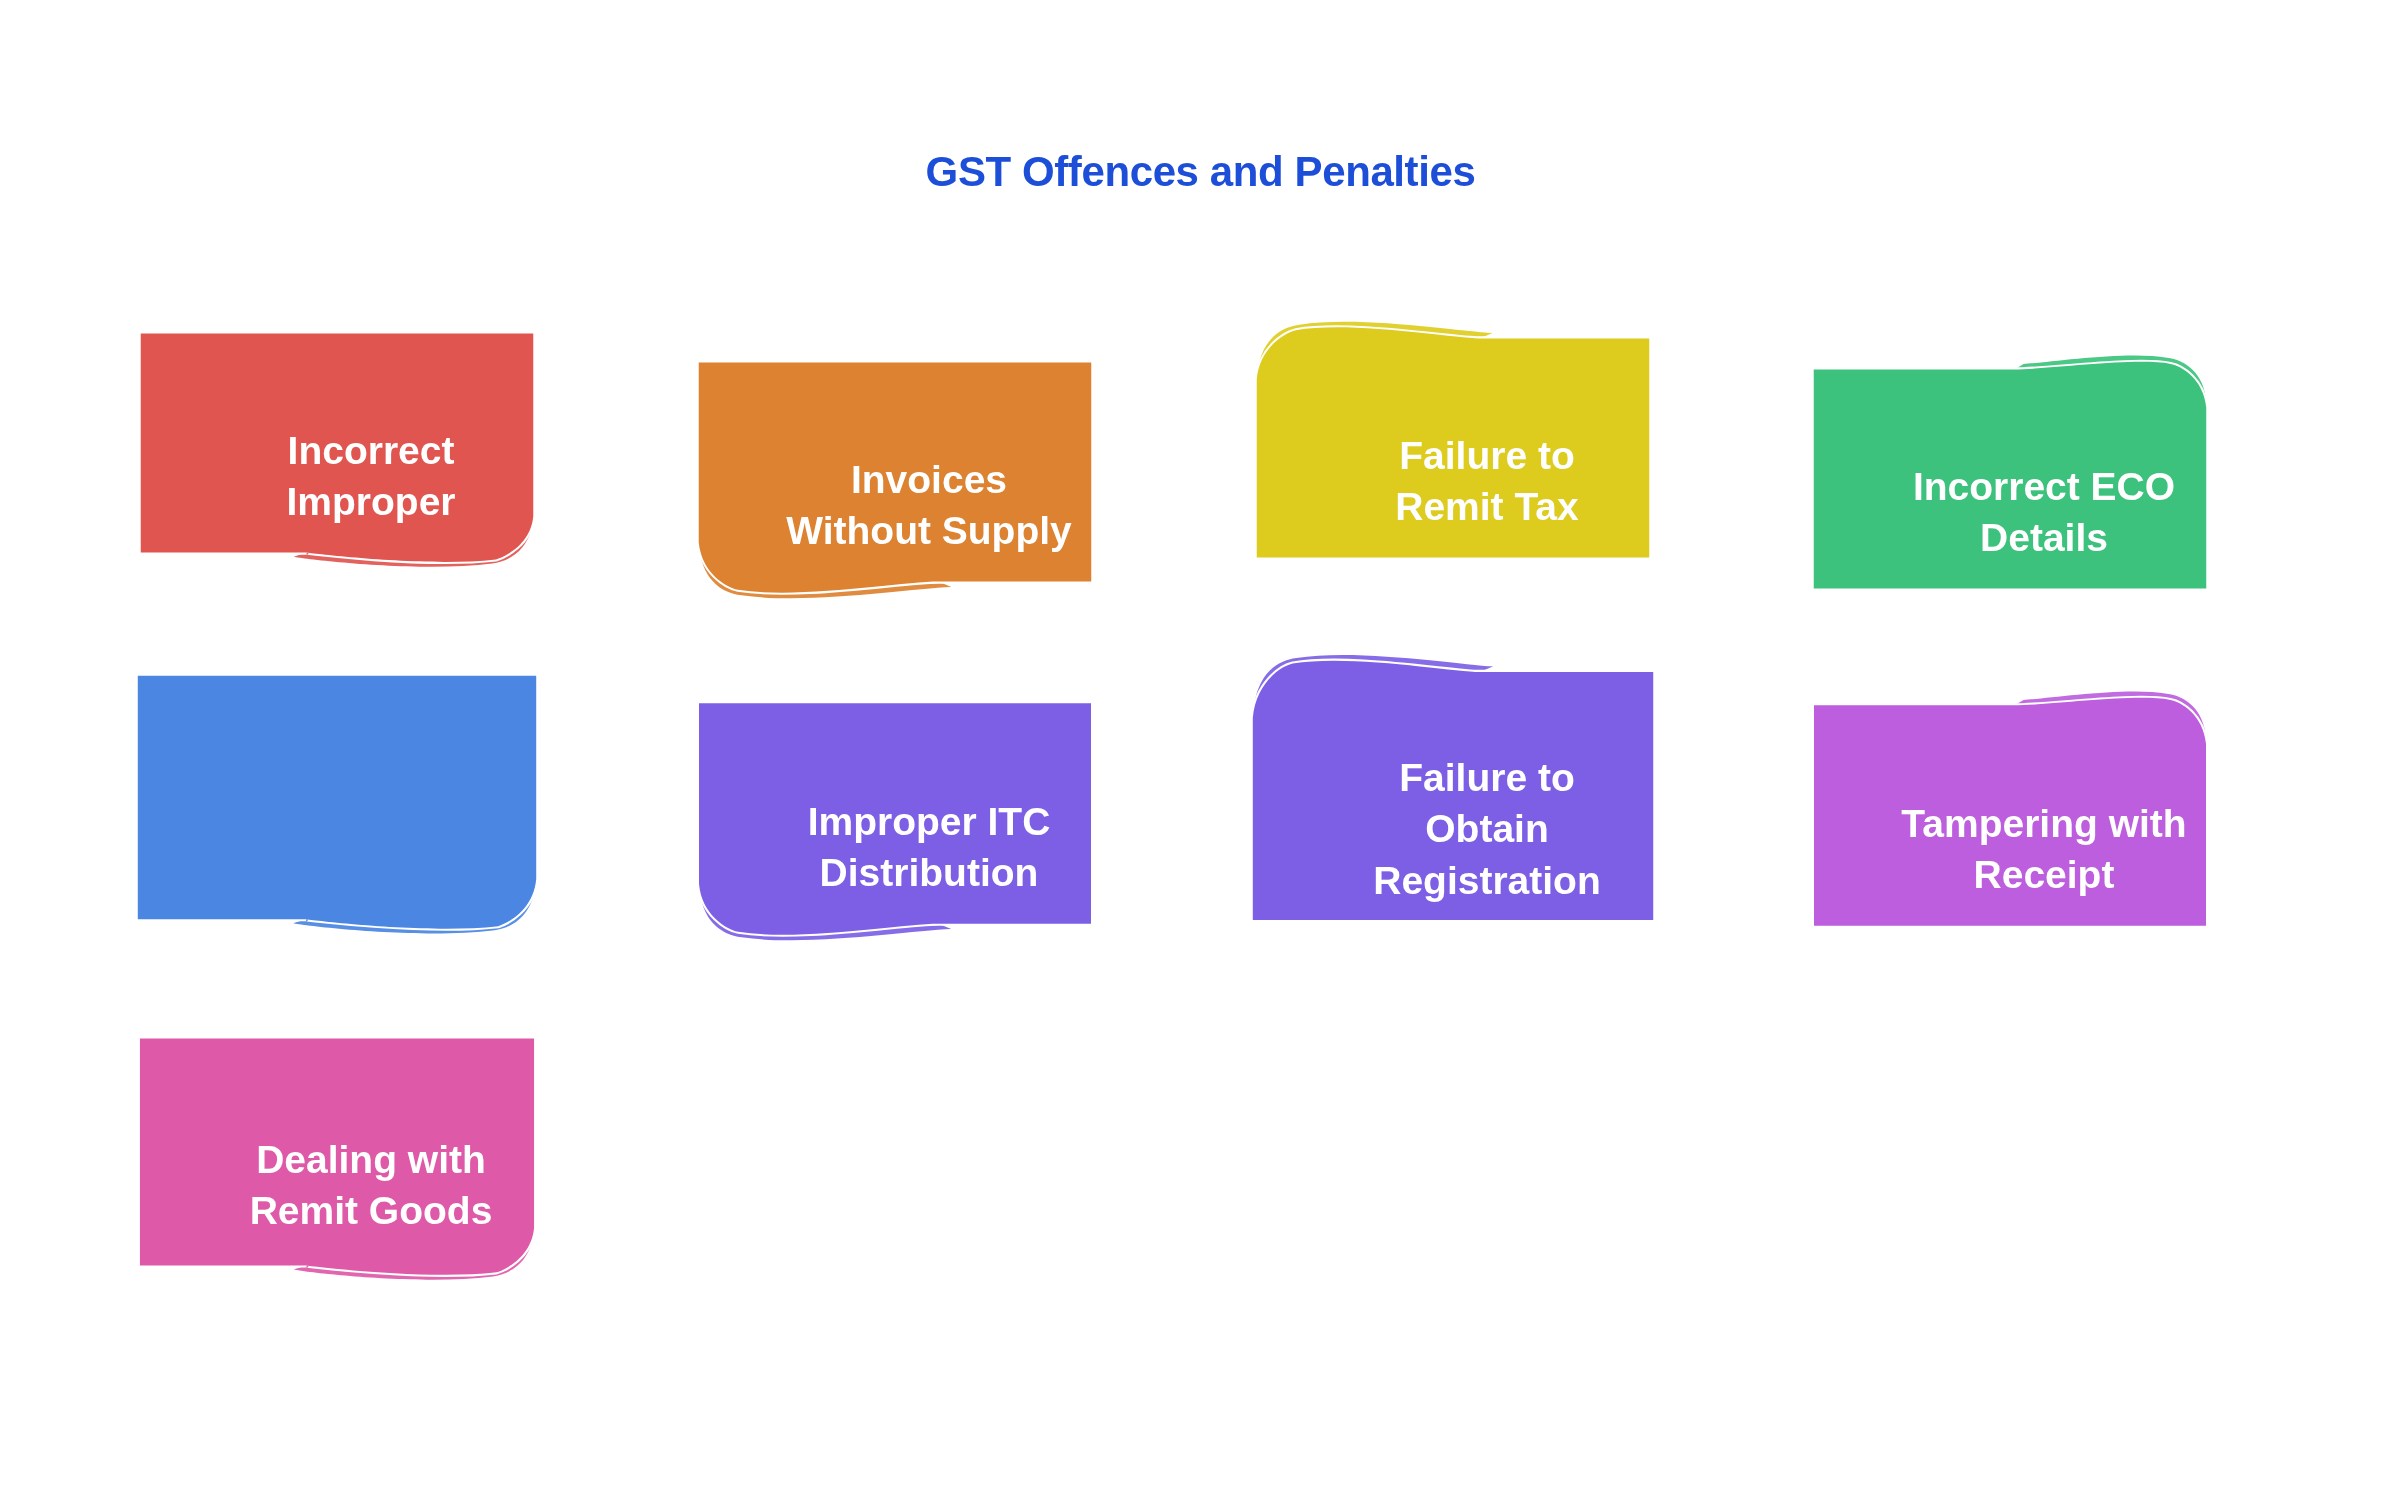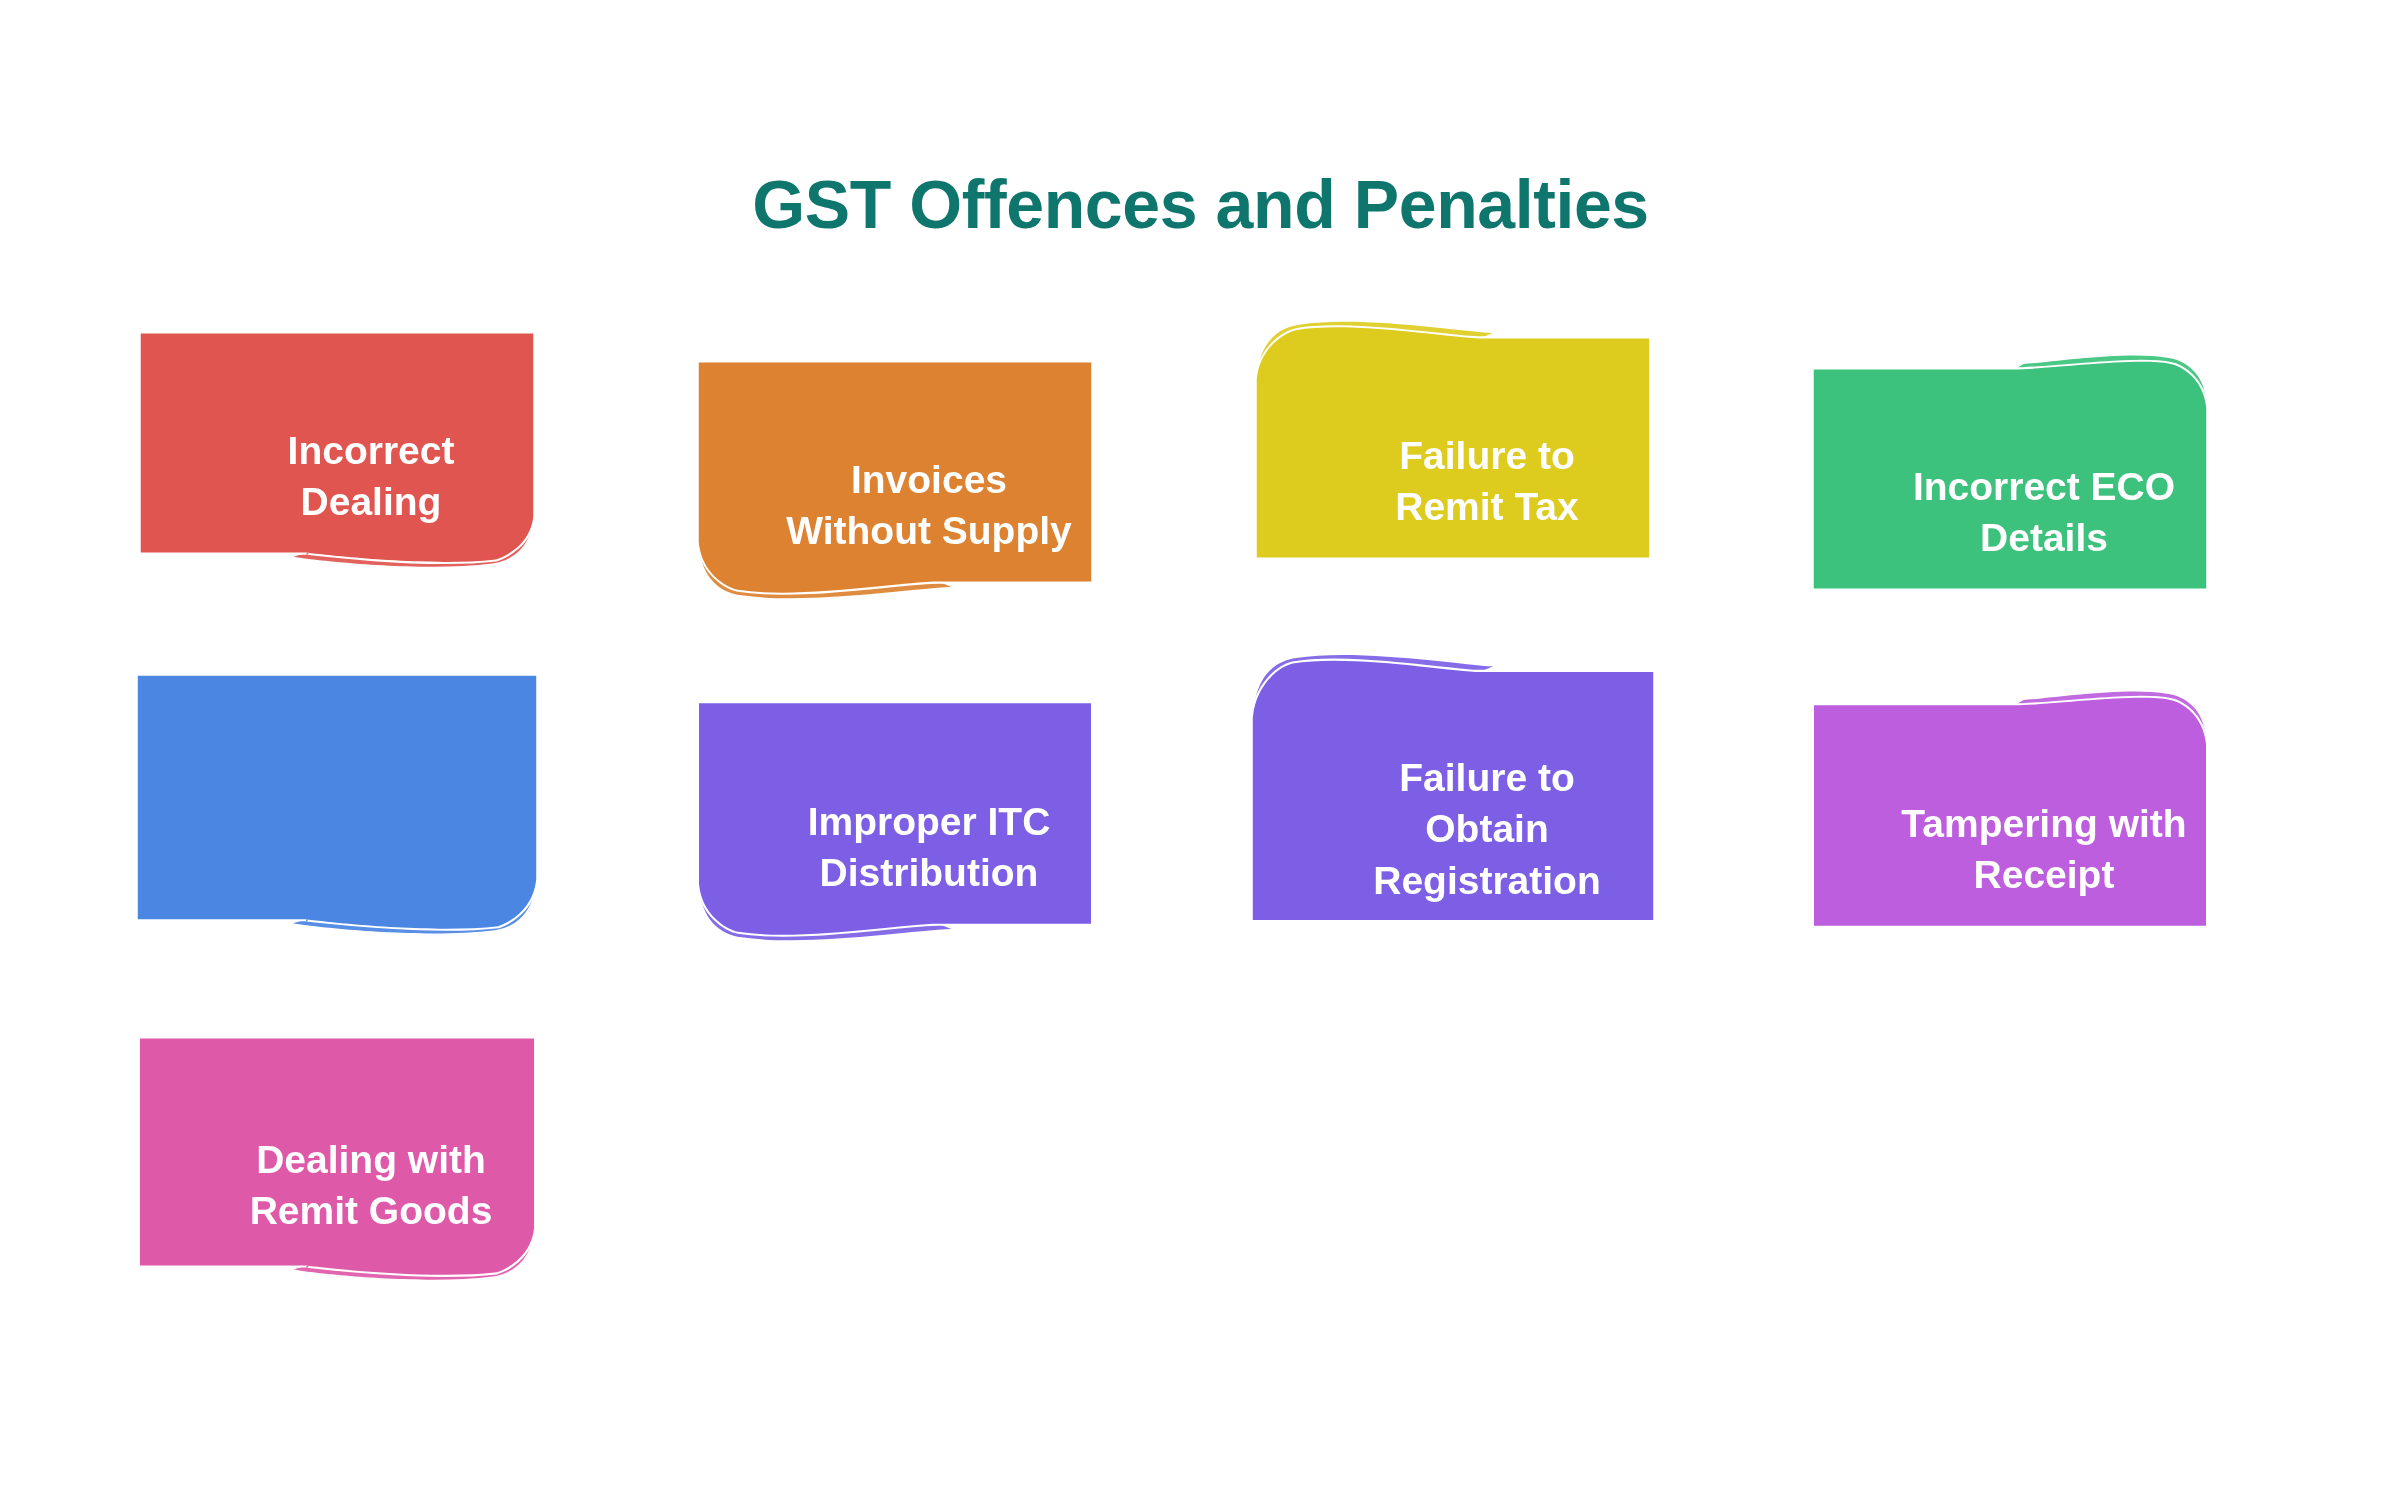--- a/index.html
+++ b/index.html
@@ -23,23 +23,23 @@
     background: #ffffff;
   }
 
   
   .page-title {
     position: absolute;
     left: 0;
     top: 121px;
     width: 2401px;
     text-align: center;
-    font-size: 68px;
+    font-size: 42px;
     font-weight: bold;
-    color: #0f766e;
+    color: #1d4ed8;
     letter-spacing: -0.4px;
     line-height: 1.1;
     white-space: nowrap;
   }
 
   
   .card-grid {
     position: absolute;
     left: 0;
     top: 0;
@@ -86,21 +86,21 @@
   <h1 class="page-title">GST Offences and Penalties</h1>
 
   <div class="card-grid">
       <div class="offence-card" style="left: 126px; top: 340px; width: 490px; height: 274px;">
         <svg class="card-shape" viewBox="-40 -40 653 400" width="558" height="342" style="left: -34px; top: -34px;">
           <path d="M573,267.2 C570,315.2 539.2,332 513.2,336 C401.09999999999997,350 229.20000000000002,328 223.18349999999998,326 L242.09249999999997,320 C240.66,320 412.56,342 518.4,330 C531.4,326 569,308.48 573,267.2 Z" fill="#E05550" opacity="0.92"></path>
           <path d="M0,0 L573,0 L573,267.2 C569,308.48 531.4,326 518.4,330 C412.56,342 240.66,320 242.09249999999997,320 L0,320 Z" fill="none" stroke="#ffffff" stroke-width="6"></path>
           <path d="M0,0 L573,0 L573,267.2 C569,308.48 531.4,326 518.4,330 C412.56,342 240.66,320 242.09249999999997,320 L0,320 Z" fill="#E05550"></path>
         </svg>
         <div class="card-label" style="top: 85px;">Incorrect
-Dealing</div>
+Improper</div>
       </div>
       <div class="offence-card" style="left: 684px; top: 369px; width: 490px; height: 274px;">
         <svg class="card-shape" viewBox="-40 -40 653 400" width="558" height="342" style="left: -34px; top: -34px;">
           <path d="M0,262.4 C3,315.2 31.2,336 62.4,340 C160.44000000000003,354 309.42,330 368.7255,328 L349.8165,320 C297.96000000000004,320 148.98000000000002,346 57.2,332 C39,328 4,306.56 0,262.4 Z" fill="#DC8230" opacity="0.92"></path>
           <path d="M573,0 L0,0 L0,262.4 C4,306.56 39,328 57.2,332 C148.98000000000002,346 297.96000000000004,320 349.8165,320 L573,320 Z" fill="none" stroke="#ffffff" stroke-width="6"></path>
           <path d="M573,0 L0,0 L0,262.4 C4,306.56 39,328 57.2,332 C148.98000000000002,346 297.96000000000004,320 349.8165,320 L573,320 Z" fill="#DC8230"></path>
         </svg>
         <div class="card-label" style="top: 85px;">Invoices
 Without Supply</div>
       </div>

